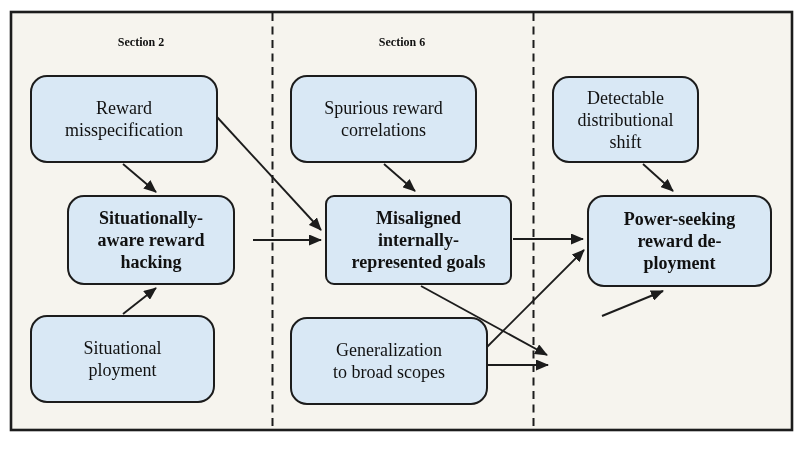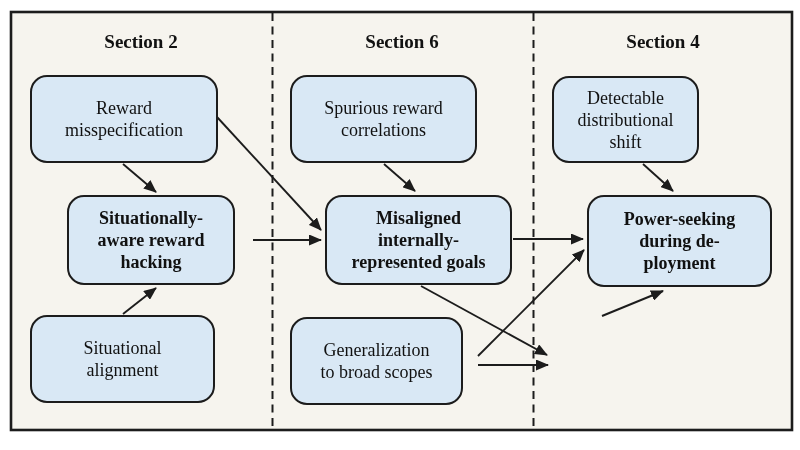--- a/index.html
+++ b/index.html
@@ -19,30 +19,30 @@
     display:flex;align-items:center;justify-content:center;
     text-align:center;
     white-space:pre-line;
     font-size:18px;line-height:22px;color:#111111;
     padding:3px 6px;
   }
   .node.emph{font-weight:bold;}
   .section-title{
     position:absolute;z-index:2;width:160px;
     text-align:center;
-    font-size:19px;font-weight:bold;color:#111111;
+    font-size:12px;font-weight:bold;color:#111111;
     line-height:22px;
   }
   
   #n-reward{left:30px;top:75px;width:188px;height:88px;}
   #n-hacking{left:67px;top:195px;width:168px;height:90px;}
   #n-awareness{left:30px;top:315px;width:185px;height:88px;}
   #n-spurious{left:290px;top:75px;width:187px;height:88px;text-align:center;}
-  #n-misaligned{left:325px;top:195px;width:187px;height:90px;}
-  #n-generalization{left:290px;top:317px;width:173px;height:88px;text-align:center;}
+  #n-misaligned{left:325px;top:195px;width:187px;height:90px;border-radius:9px;}
+  #n-generalization{left:290px;top:317px;width:198px;height:88px;text-align:center;}
   #n-detectable{left:552px;top:76px;width:147px;height:87px;}
   #n-power{left:587px;top:195px;width:185px;height:92px;}
   #n-deceptive{left:552px;top:317px;width:185px;height:90px;}
   #t-s2{left:61px;top:31px;}
   #t-s3{left:322px;top:31px;}
   #t-s4{left:583px;top:31px;}
 </style>
 </head>
 <body>
 
@@ -70,37 +70,36 @@
       <line x1="421" y1="286" x2="547" y2="355" marker-end="url(#ah)"></line>
       <line x1="478" y1="356" x2="584" y2="250" marker-end="url(#ah)"></line>
       <line x1="478" y1="365" x2="548" y2="365" marker-end="url(#ah)"></line>
       <line x1="643" y1="164" x2="673" y2="191" marker-end="url(#ah)"></line>
       <line x1="602" y1="316" x2="663" y2="291" marker-end="url(#ah)"></line>
     </g>
   </svg>
 
   <div class="section-title" id="t-s2">Section 2</div>
   <div class="section-title" id="t-s3">Section 6</div>
-  <div class="section-title" id="t-s4">Section 4</div>
 
   <div class="node" id="n-reward">Reward
 misspecification</div>
   <div class="node emph" id="n-hacking">Situationally-
 aware reward
 hacking</div>
   <div class="node" id="n-awareness">Situational
-alignment</div>
+ployment</div>
 
   <div class="node" id="n-spurious">Spurious reward
 correlations</div>
   <div class="node emph" id="n-misaligned">Misaligned
 internally-
 represented goals</div>
   <div class="node" id="n-generalization">Generalization
 to broad scopes</div>
 
   <div class="node" id="n-detectable">Detectable
 distributional shift</div>
   <div class="node emph" id="n-power">Power-seeking
-during de-
+reward de-
 ployment</div>
 
 </div>
 
 </body></html>

